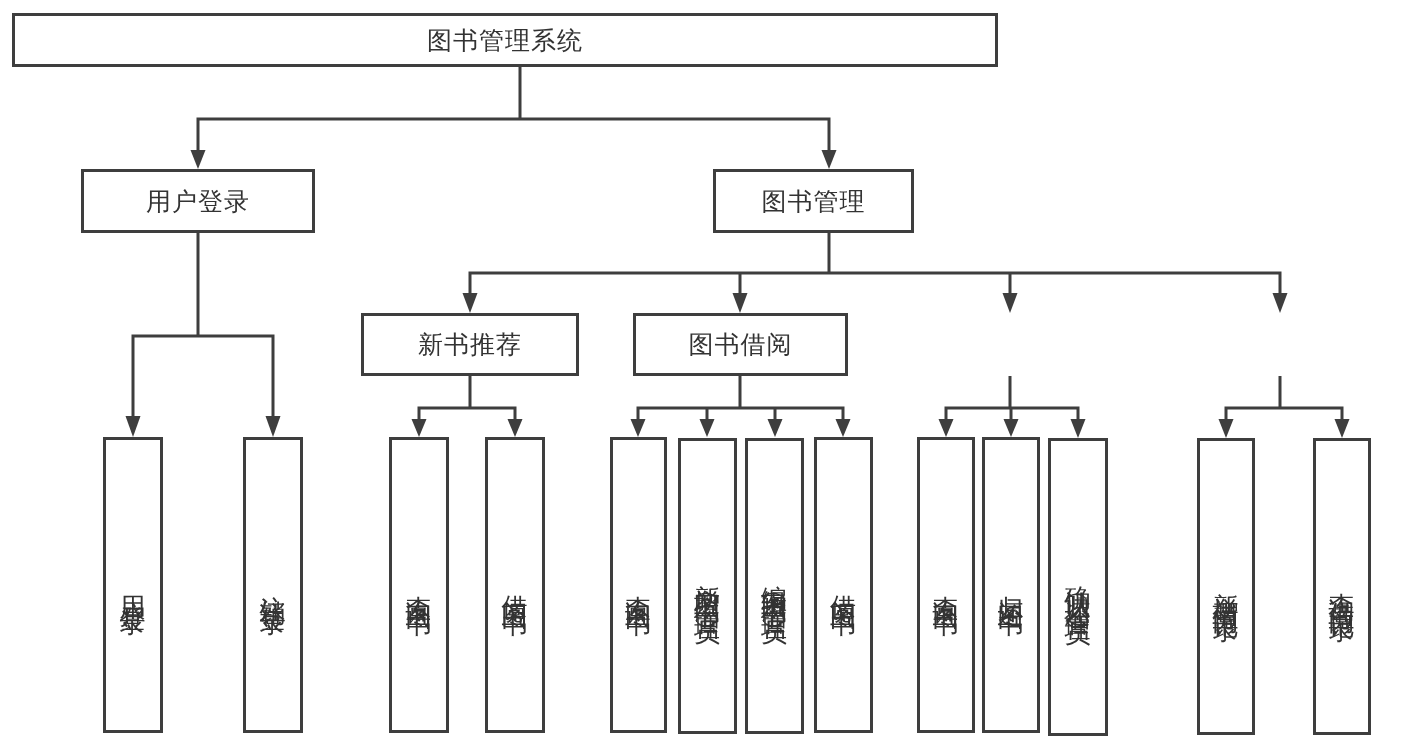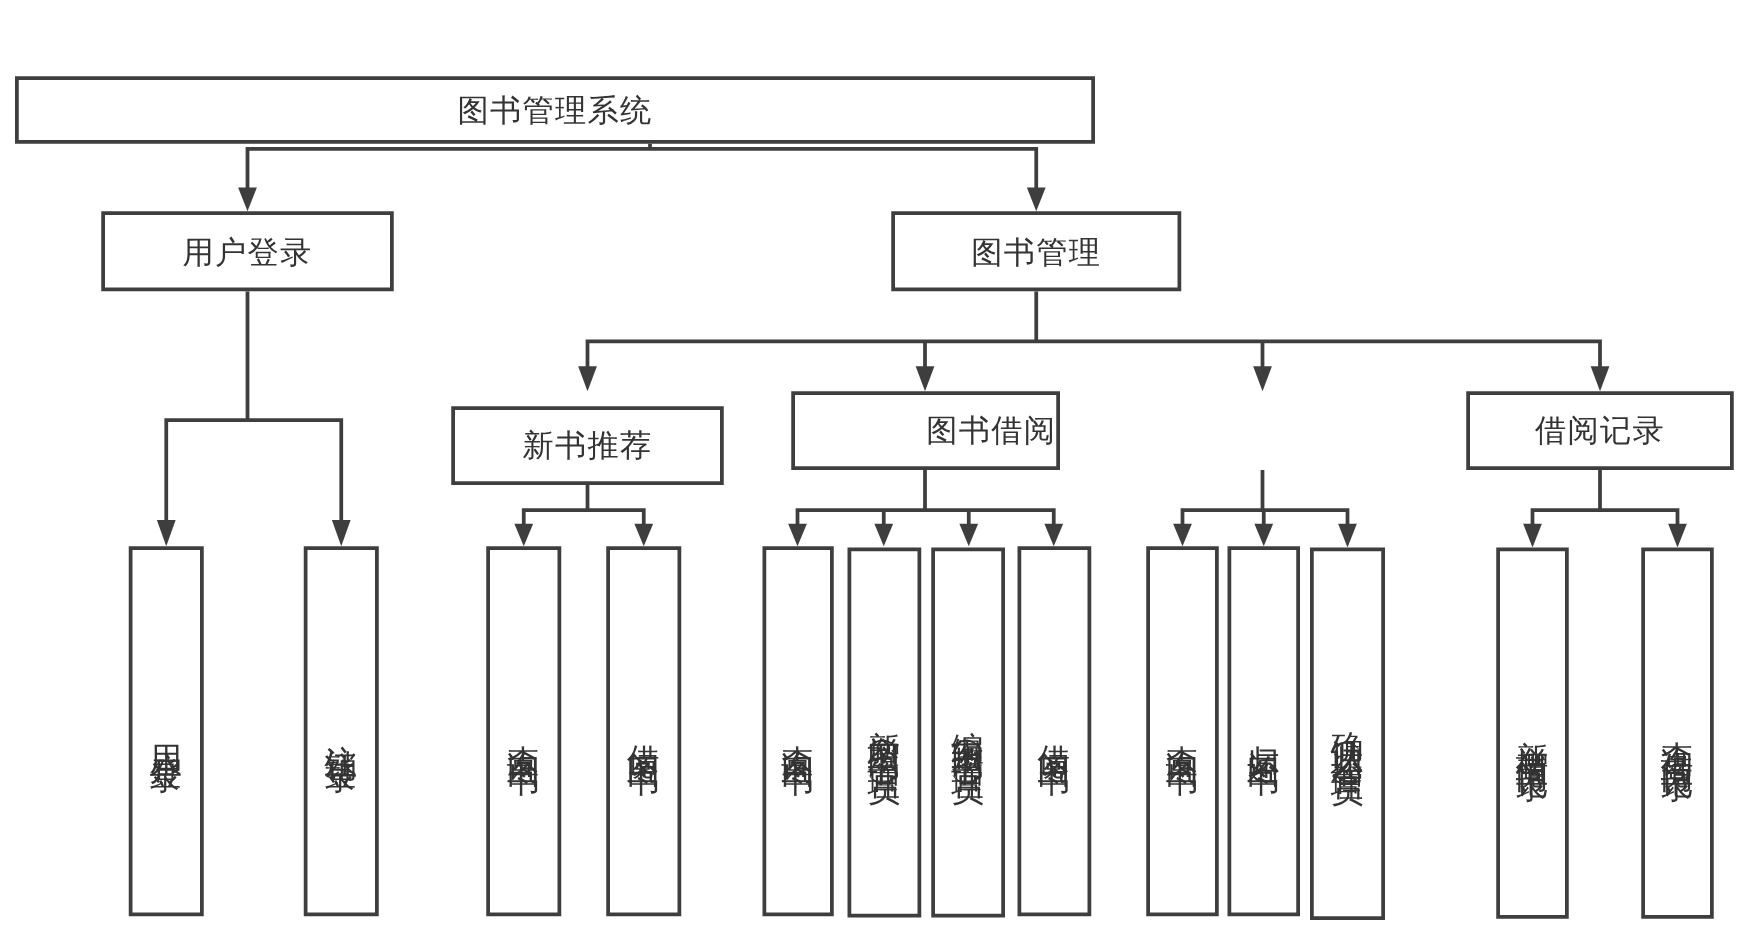--- a/index.html
+++ b/index.html
@@ -110,39 +110,36 @@
       <polygon points="1070.5,419 1085.5,419 1078,438"></polygon>
     </g>
 
     <g>
       <path d="M1280 376 V408 M1224.5 408 H1343.5 M1226 406.5 V421 M1342 406.5 V421"></path>
       <polygon points="1218.5,419 1233.5,419 1226,438"></polygon>
       <polygon points="1334.5,419 1349.5,419 1342,438"></polygon>
     </g>
   </svg>
 
-  <div class="node h" style="left:12px; top:13px; width:864px; height:54px;margin-top:48px;">
+  <div class="node h" style="left:12px; top:13px; width:986px; height:54px;">
     <span>图书管理系统</span>
   </div>
 
   <div class="node h" style="left:81px; top:169px; width:234px; height:64px;">
     <span>用户登录</span>
   </div>
-  <div class="node h" style="left:713px; top:169px; width:232px; height:64px;">
+  <div class="node h" style="left:713px; top:169px; width:201px; height:64px;">
     <span>图书管理</span>
   </div>
 
-  <div class="node h" style="left:361px; top:325px; width:218px; height:63px;">
+  <div class="node h" style="left:361px; top:313px; width:218px; height:63px;">
     <span>新书推荐</span>
   </div>
-  <div class="node h" style="left:633px; top:313px; width:215px; height:63px;justify-content:flex-end;">
+  <div class="node h" style="left:633px; top:313px; width:215px; height:63px;">
     <span>图书借阅</span>
-  </div>
-  <div class="node h" style="left:1173px; top:313px; width:214px; height:63px;">
-    <span>借阅记录</span>
   </div>
 
   <div class="node v" style="left:103px; top:437px; width:60px; height:296px;">
     <span>用户登录</span>
   </div>
   <div class="node v" style="left:243px; top:437px; width:60px; height:296px;">
     <span>注销登录</span>
   </div>
 
   <div class="node v" style="left:389px; top:437px; width:60px; height:296px;">

